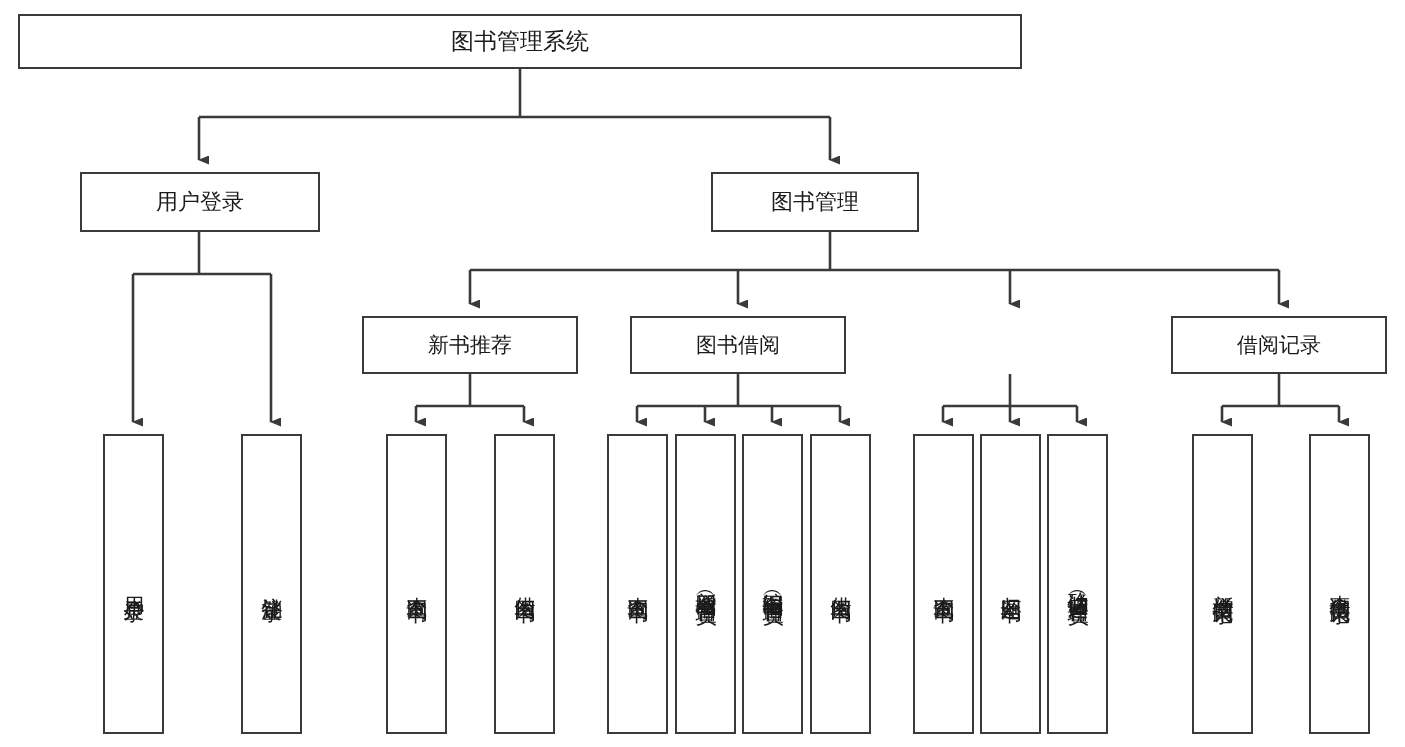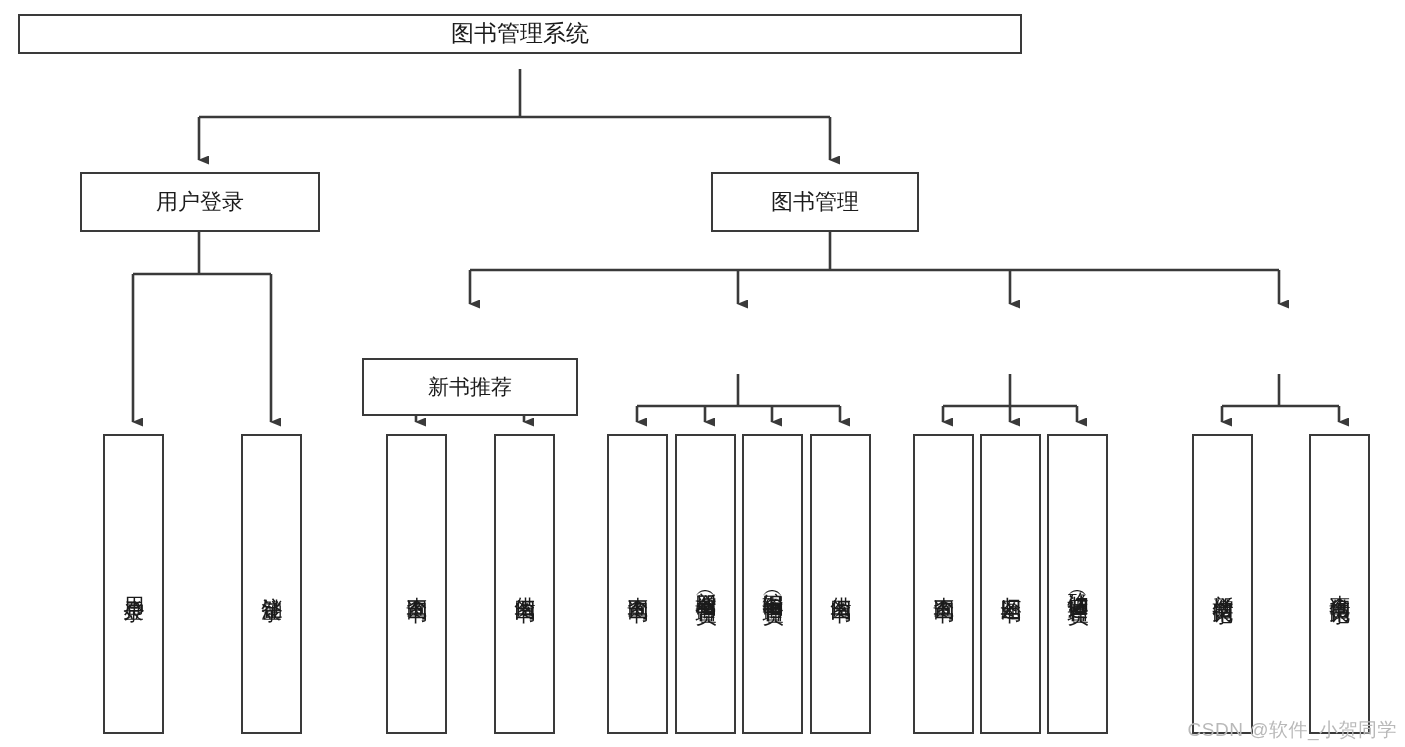--- a/index.html
+++ b/index.html
@@ -38,21 +38,20 @@
     text-align: center;
   }
   .node.root {
     font-size: 23px;
   }
   .node.lvl2 {
     font-size: 22px;
   }
   .node.lvl3 {
     font-size: 21px;
-    margin-top: 42px;
   }
   .node.leaf {
     font-size: 21px;
     writing-mode: vertical-rl;
     text-orientation: upright;
     letter-spacing: 2px;
     padding: 6px 0;
   }
   .node.leaf .vtext {
     writing-mode: vertical-rl;
@@ -118,33 +117,39 @@
       <path d="M1010,406 L1010,422" marker-end="url(#arrow)"></path>
       <path d="M1077,406 L1077,422" marker-end="url(#arrow)"></path>
 
       <path d="M1279,374 L1279,406"></path>
       <path d="M1222,406 L1339,406"></path>
       <path d="M1222,406 L1222,422" marker-end="url(#arrow)"></path>
       <path d="M1339,406 L1339,422" marker-end="url(#arrow)"></path>
     </g>
   </svg>
 
-  <div class="node root" style="left:18px; top:14px; width:1004px; height:40px;">
+  <div class="node root" style="left:18px; top:14px; width:1004px; height:55px;">
     <span>图书管理系统</span>
   </div>
 
   <div class="node lvl2" style="left:80px; top:172px; width:240px; height:60px;">
     <span>用户登录</span>
   </div>
   <div class="node lvl2" style="left:711px; top:172px; width:208px; height:60px;">
     <span>图书管理</span>
   </div>
 
   <div class="node lvl3" style="left:362px; top:316px; width:216px; height:58px;">
     <span>新书推荐</span>
+  </div>
+  <div class="node lvl3" style="left:630px; top:316px; width:216px; height:58px;">
+    <span>图书借阅</span>
+  </div>
+  <div class="node lvl3" style="left:1171px; top:316px; width:216px; height:58px;">
+    <span>借阅记录</span>
   </div>
 
   <div class="node leaf" style="left:103px; top:434px; width:61px; height:300px;">
     <span class="vtext">用户登录</span>
   </div>
   <div class="node leaf" style="left:241px; top:434px; width:61px; height:300px;">
     <span class="vtext">注销登录</span>
   </div>
 
   <div class="node leaf" style="left:386px; top:434px; width:61px; height:300px;">
@@ -177,15 +182,14 @@
     <span class="vtext">确认归还（管理员）</span>
   </div>
 
   <div class="node leaf" style="left:1192px; top:434px; width:61px; height:300px;">
     <span class="vtext">新增借阅记录</span>
   </div>
   <div class="node leaf" style="left:1309px; top:434px; width:61px; height:300px;">
     <span class="vtext">查询借阅记录</span>
   </div>
 
-  <div class="watermark">CSDN @软件_小贺同学</div>
 
 </div>
 
 </body></html>

